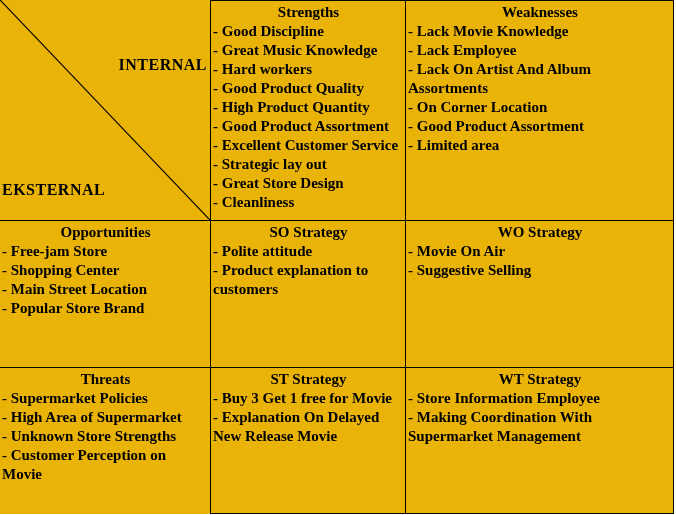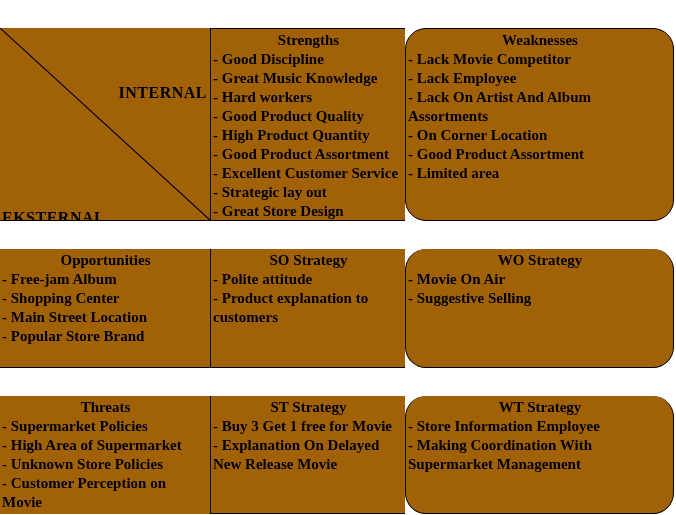--- a/index.html
+++ b/index.html
@@ -22,26 +22,25 @@
     width: 674px;
     height: 514px;
   }
   .cell {
     box-sizing: border-box;
     position: relative;
     padding: 2px 1px 0 2px;
     font-size: 15px;
     line-height: 19px;
     overflow: hidden;
-    background: #a16207;
-    margin-top: 28px;
+    background: #eab308;
   }
   
   .b-l { border-left: 1px solid #000; }
-  .b-r { border-right: 1px solid #000; border-radius: 21px; }
+  .b-r { border-right: 1px solid #000; }
   .b-t { border-top: 1px solid #000; }
   .b-b { border-bottom: 1px solid #000; }
 
   .cell-title {
     font-weight: bold;
     text-align: center;
     font-size: 15px;
     line-height: 19px;
   }
   .item {
@@ -102,33 +101,33 @@
           <div class="item">Excellent Customer Service</div>
           <div class="item">Strategic lay out</div>
           <div class="item">Great Store Design</div>
           <div class="item">Cleanliness</div>
         </div>
     </div>
 
     <div class="cell b-l b-t b-r b-b">
       <div class="cell-title">Weaknesses</div>
       <div class="items">
-          <div class="item">Lack Movie Competitor</div>
+          <div class="item">Lack Movie Knowledge</div>
           <div class="item">Lack Employee</div>
           <div class="item">Lack On Artist And Album Assortments</div>
           <div class="item">On Corner Location</div>
           <div class="item">Good Product Assortment</div>
           <div class="item">Limited area</div>
         </div>
     </div>
 
     <div class="cell b-b">
       <div class="cell-title">Opportunities</div>
       <div class="items">
-          <div class="item">Free-jam Album</div>
+          <div class="item">Free-jam Store</div>
           <div class="item">Shopping Center</div>
           <div class="item">Main Street Location</div>
           <div class="item">Popular Store Brand</div>
         </div>
     </div>
 
     <div class="cell b-l b-b">
       <div class="cell-title">SO Strategy</div>
       <div class="items">
           <div class="item">Polite attitude</div>
@@ -142,21 +141,21 @@
           <div class="item">Movie On Air</div>
           <div class="item">Suggestive Selling</div>
         </div>
     </div>
 
     <div class="cell">
       <div class="cell-title">Threats</div>
       <div class="items">
           <div class="item">Supermarket Policies</div>
           <div class="item">High Area of Supermarket</div>
-          <div class="item">Unknown Store Policies</div>
+          <div class="item">Unknown Store Strengths</div>
           <div class="item">Customer Perception on Movie</div>
         </div>
     </div>
 
     <div class="cell b-l b-b">
       <div class="cell-title">ST Strategy</div>
       <div class="items">
           <div class="item">Buy 3 Get 1 free for Movie</div>
           <div class="item">Explanation On Delayed New Release Movie</div>
         </div>

